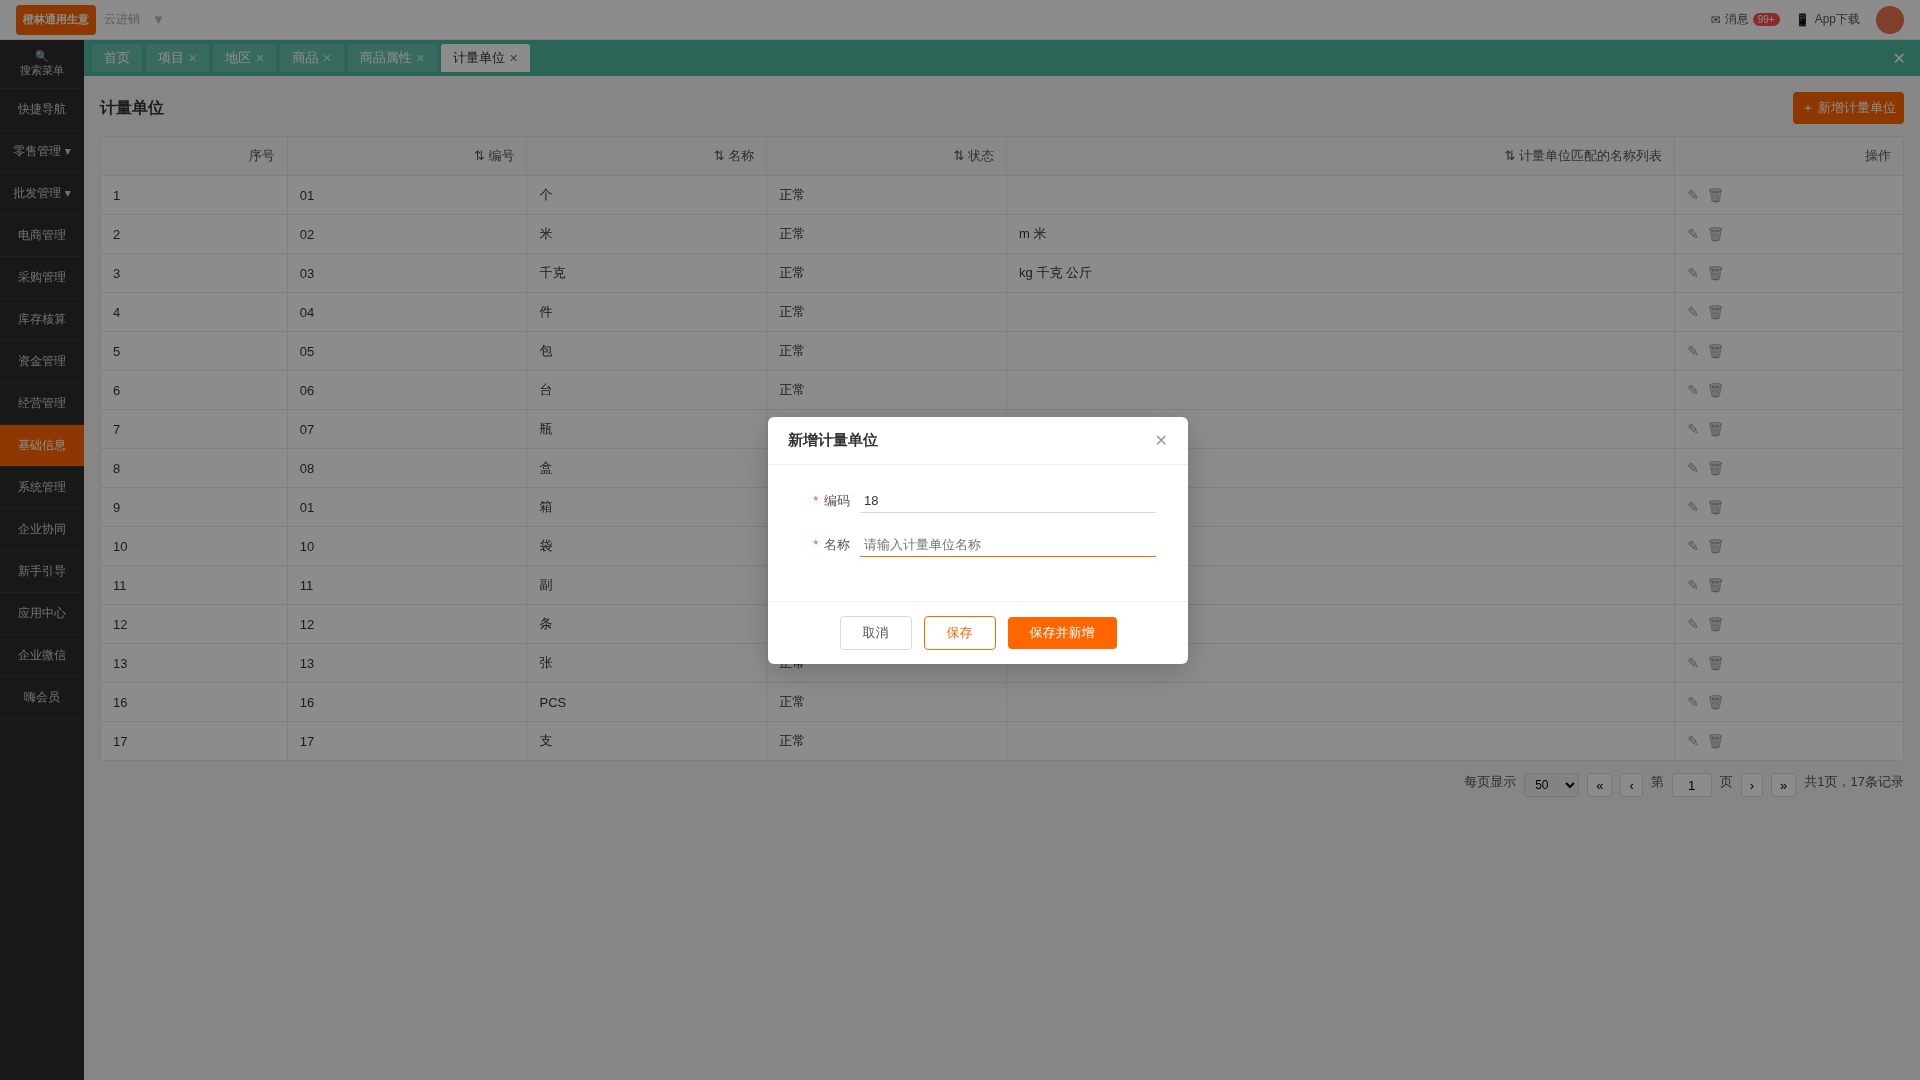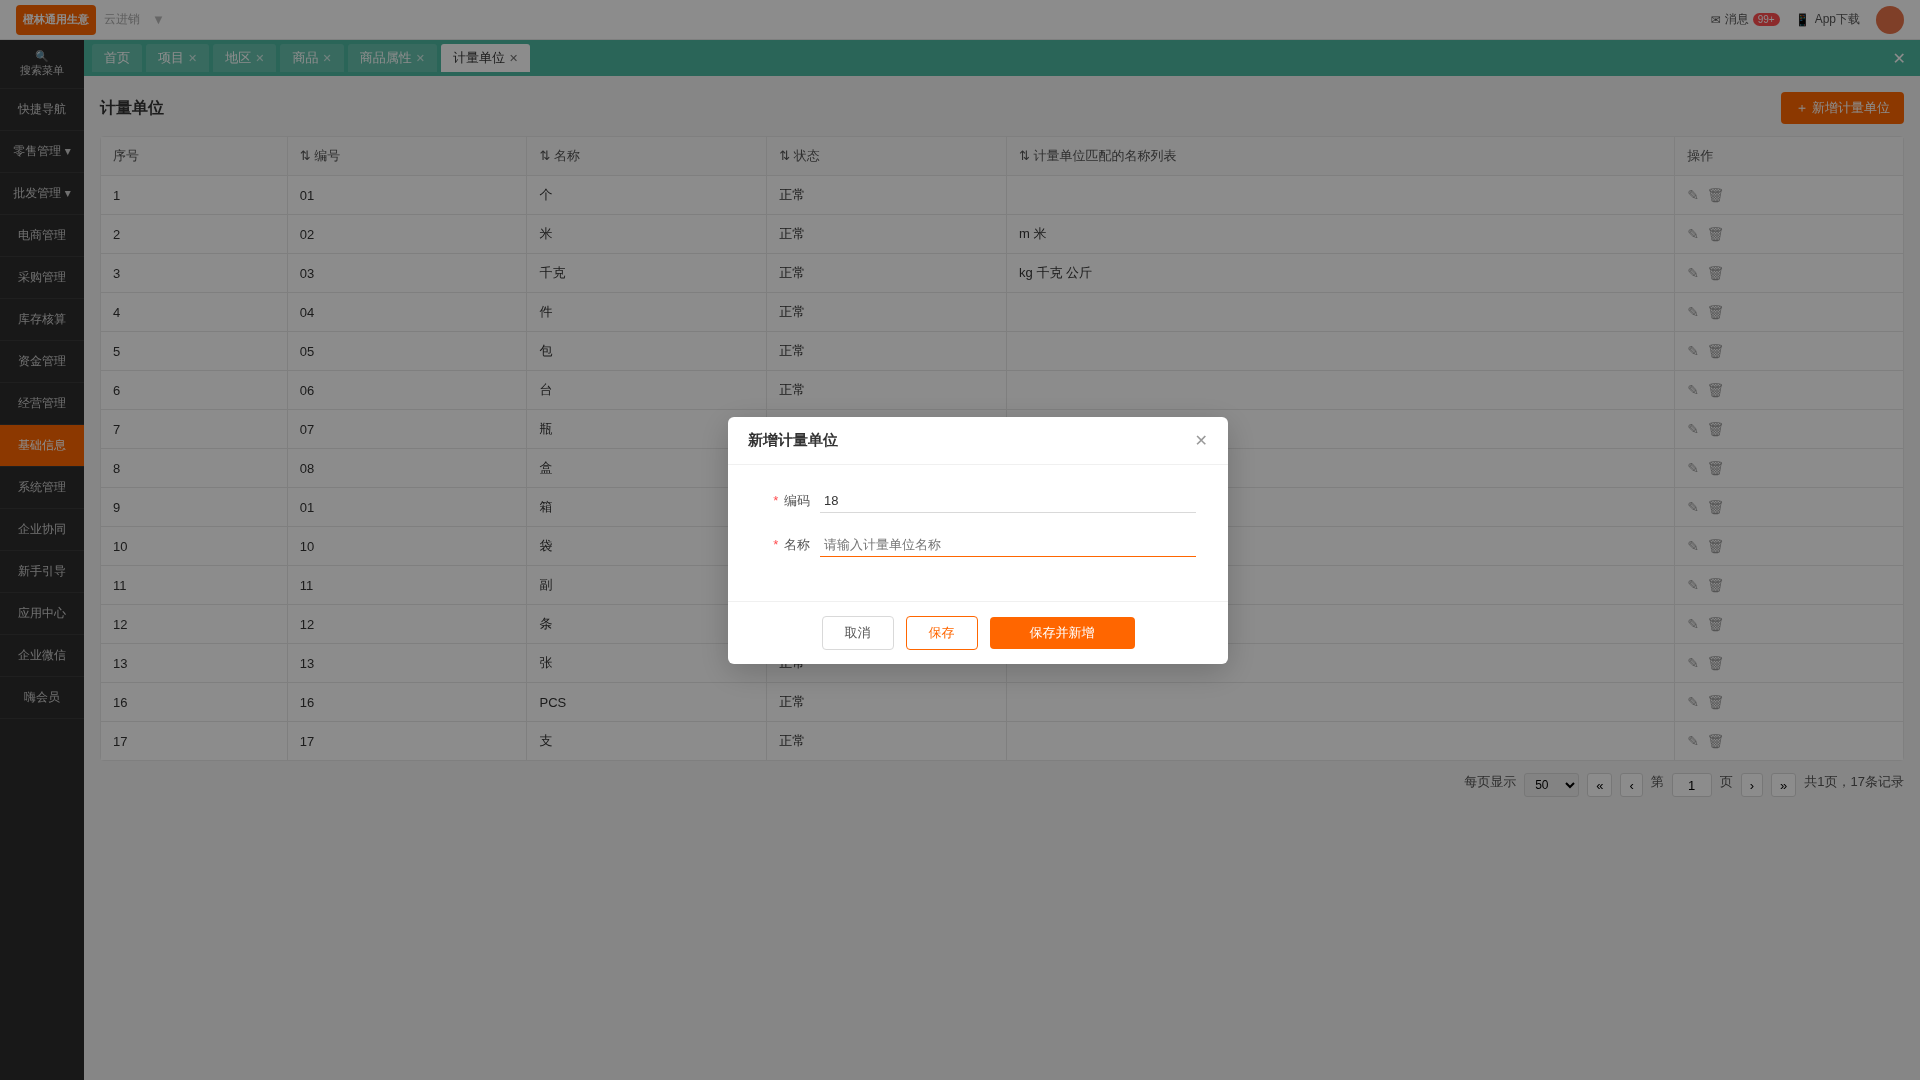--- a/index.html
+++ b/index.html
@@ -153,39 +153,39 @@
     }
     .page-title {
       font-size: 16px;
       font-weight: bold;
       color: #333;
     }
     .add-btn {
       background: #ff6600;
       color: #fff;
       border: none;
-      padding: 7px 14px;
+      padding: 7px 8px;
       border-radius: 4px;
       cursor: pointer;
       font-size: 13px;
     }
 
     
     .data-table {
       width: 100%;
       background: #fff;
       border-collapse: collapse;
       border-radius: 4px;
       overflow: hidden;
     }
     .data-table th {
       background: #fafafa;
       border: 1px solid #e8e8e8;
       padding: 10px 12px;
-      text-align: left;
+      text-align: right;
       font-weight: normal;
       color: #555;
       font-size: 13px;
     }
     .data-table td {
       border: 1px solid #e8e8e8;
       padding: 10px 12px;
       color: #333;
       font-size: 13px;
     }
@@ -240,21 +240,21 @@
       top: 0; left: 0; right: 0; bottom: 0;
       background: rgba(0,0,0,0.45);
       z-index: 100;
       display: flex;
       align-items: center;
       justify-content: center;
     }
     .modal {
       background: #fff;
       border-radius: 6px;
-      width: 500px;
+      width: 420px;
       box-shadow: 0 8px 32px rgba(0,0,0,0.2);
       overflow: hidden;
       margin-left: 36px;
     }
     .modal-header {
       display: flex;
       align-items: center;
       justify-content: space-between;
       padding: 14px 20px;
       border-bottom: 1px solid #f0f0f0;
@@ -324,21 +324,21 @@
       color: #ff6600;
       padding: 7px 22px;
       border-radius: 4px;
       cursor: pointer;
       font-size: 13px;
     }
     .btn-save-new {
       border: none;
       background: #ff6600;
       color: #fff;
-      padding: 7px 40px;
+      padding: 7px 22px;
       border-radius: 4px;
       cursor: pointer;
       font-size: 13px;
     }
   </style>
 </head>
 <body>
 
 <div class="top-bar">
   <div class="logo-area">

